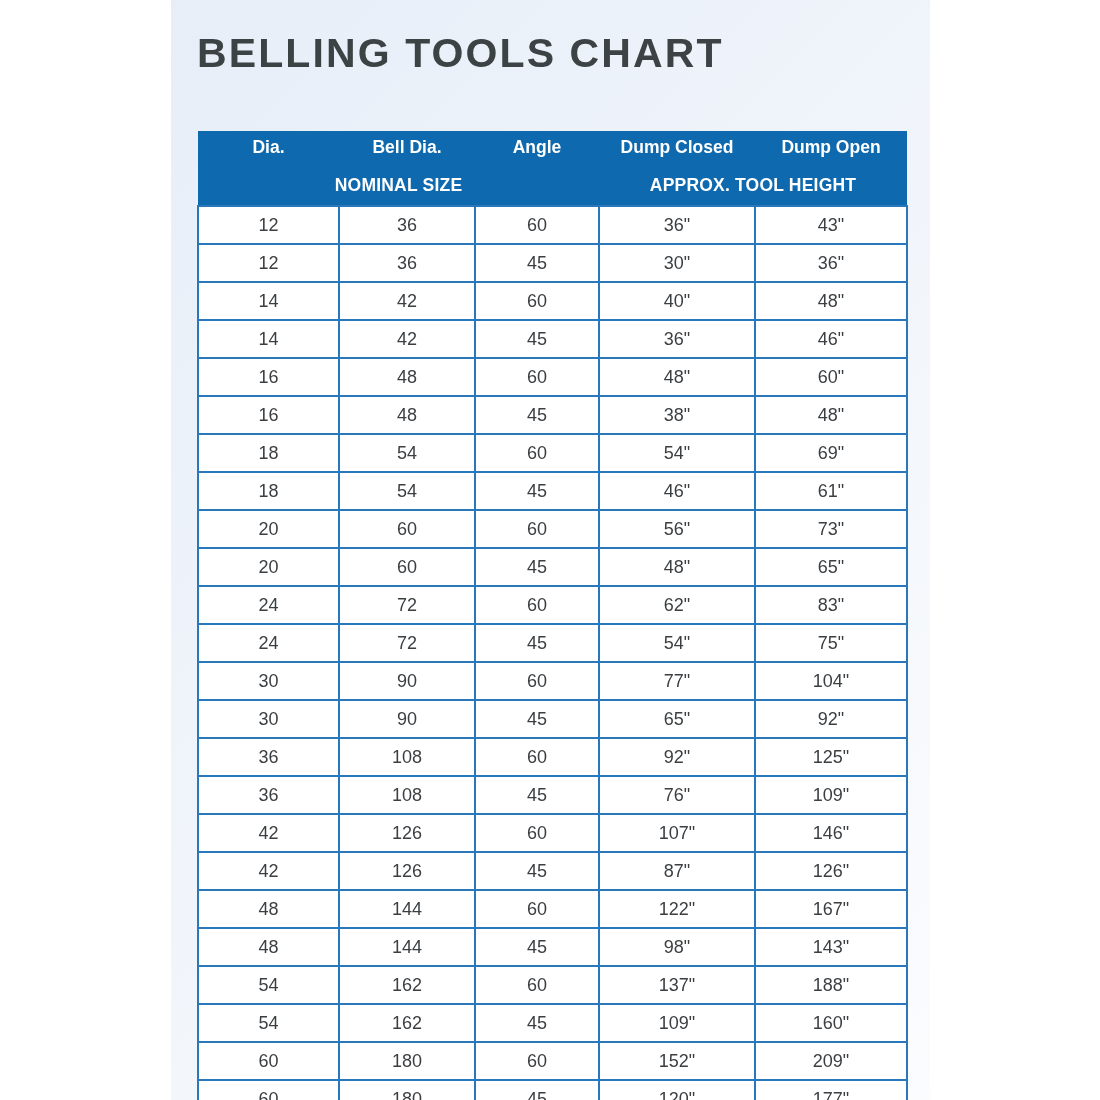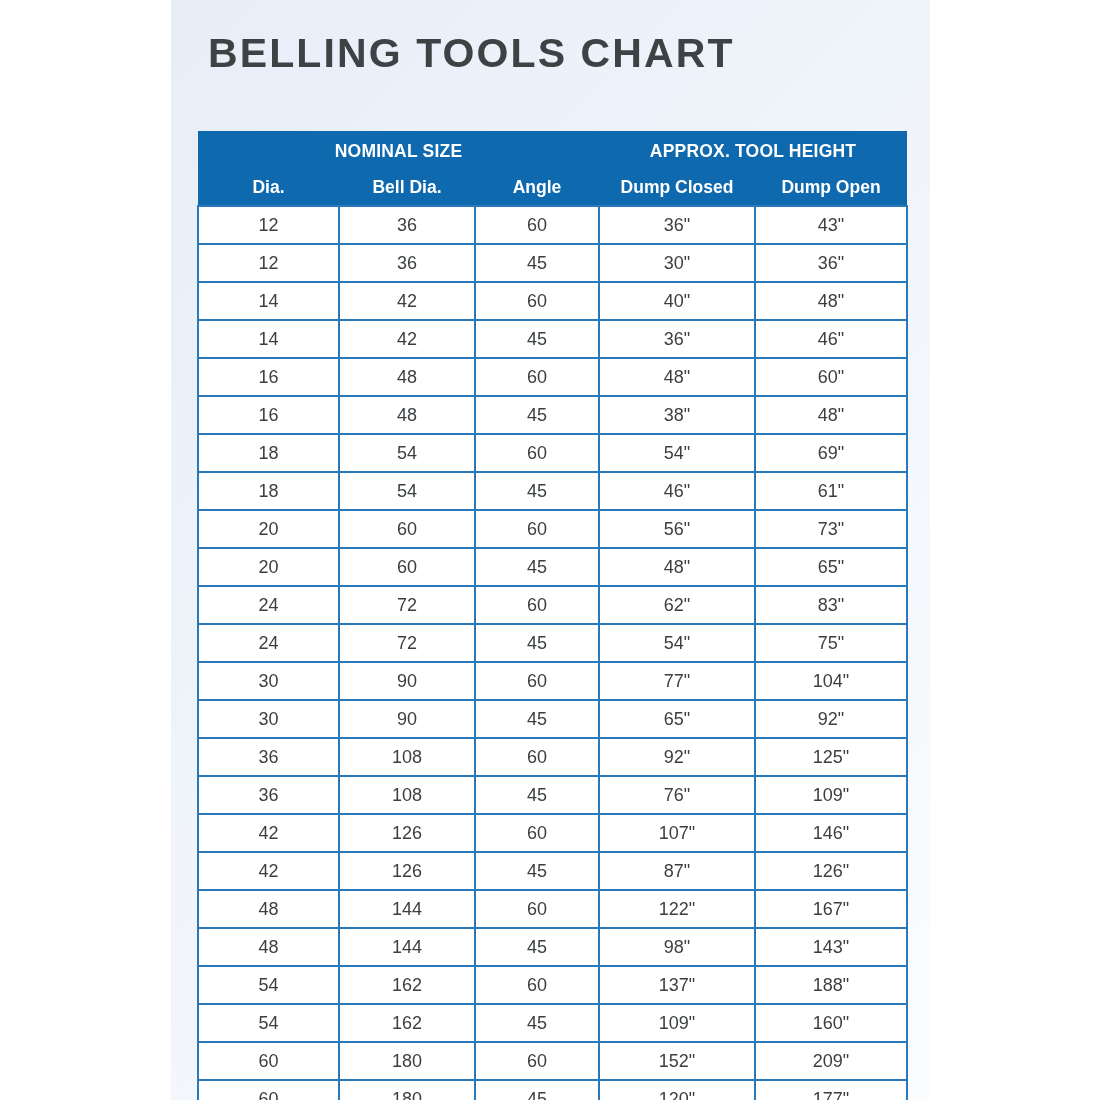--- a/index.html
+++ b/index.html
@@ -40,21 +40,20 @@
   #title {
     position: absolute;
     left: 197px;
     top: 30px;
     font-size: 41px;
     font-weight: bold;
     letter-spacing: 2.1px;
     color: #3d4245;
     white-space: nowrap;
     font-family: "Liberation Sans", sans-serif;
-    margin-left: 11px;
   }
 
   #table-wrap {
     position: absolute;
     left: 197px;
     top: 131px;
     width: 709px;
   }
 
   table.belling {
@@ -121,30 +120,30 @@
       <table class="belling">
         <colgroup>
           <col class="c0">
             <col class="c1">
             <col class="c2">
             <col class="c3">
             <col class="c4">
         </colgroup>
         <thead>
           <tr>
-            <th class="grouphead" colspan="3">NOMINAL SIZE</th>
-            <th class="grouphead" colspan="2">APPROX. TOOL HEIGHT</th>
-          </tr>
-          <tr>
             <th class="colhead">Dia.</th>
             <th class="colhead">Bell Dia.</th>
             <th class="colhead">Angle</th>
             <th class="colhead">Dump Closed</th>
             <th class="colhead">Dump Open</th>
           </tr>
+          <tr>
+            <th class="grouphead" colspan="3">NOMINAL SIZE</th>
+            <th class="grouphead" colspan="2">APPROX. TOOL HEIGHT</th>
+          </tr>
         </thead>
         <tbody id="tbody">
             <tr>
               <td>12</td>
               <td>36</td>
               <td>60</td>
               <td>36"</td>
               <td>43"</td>
             </tr>
             <tr>

